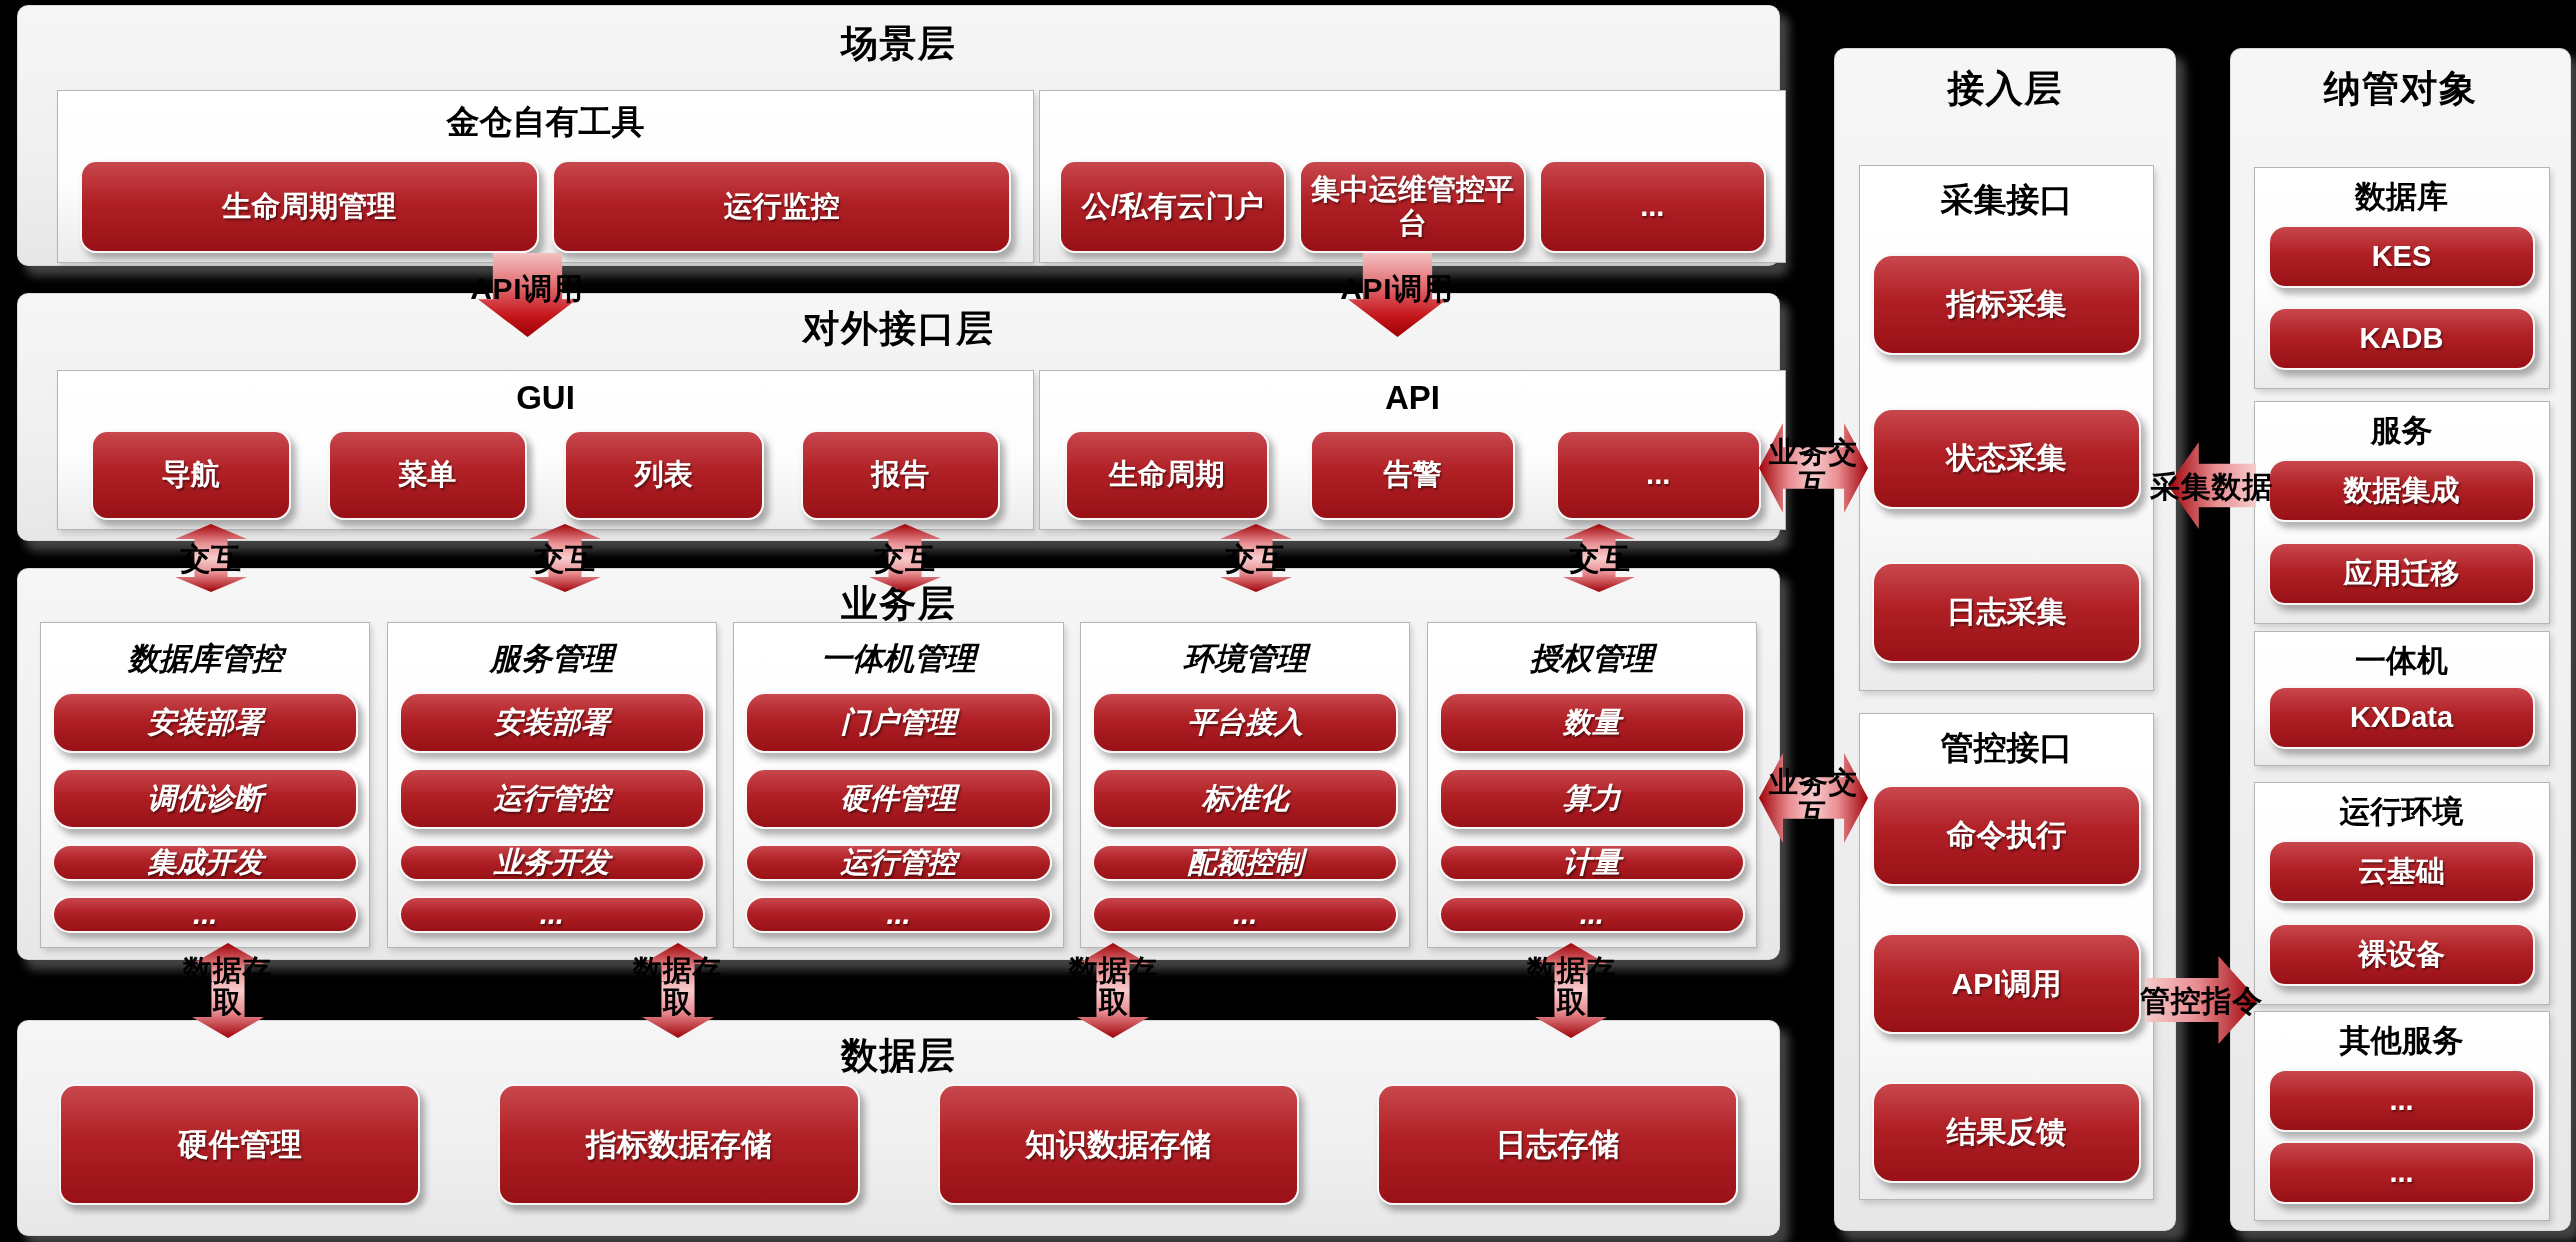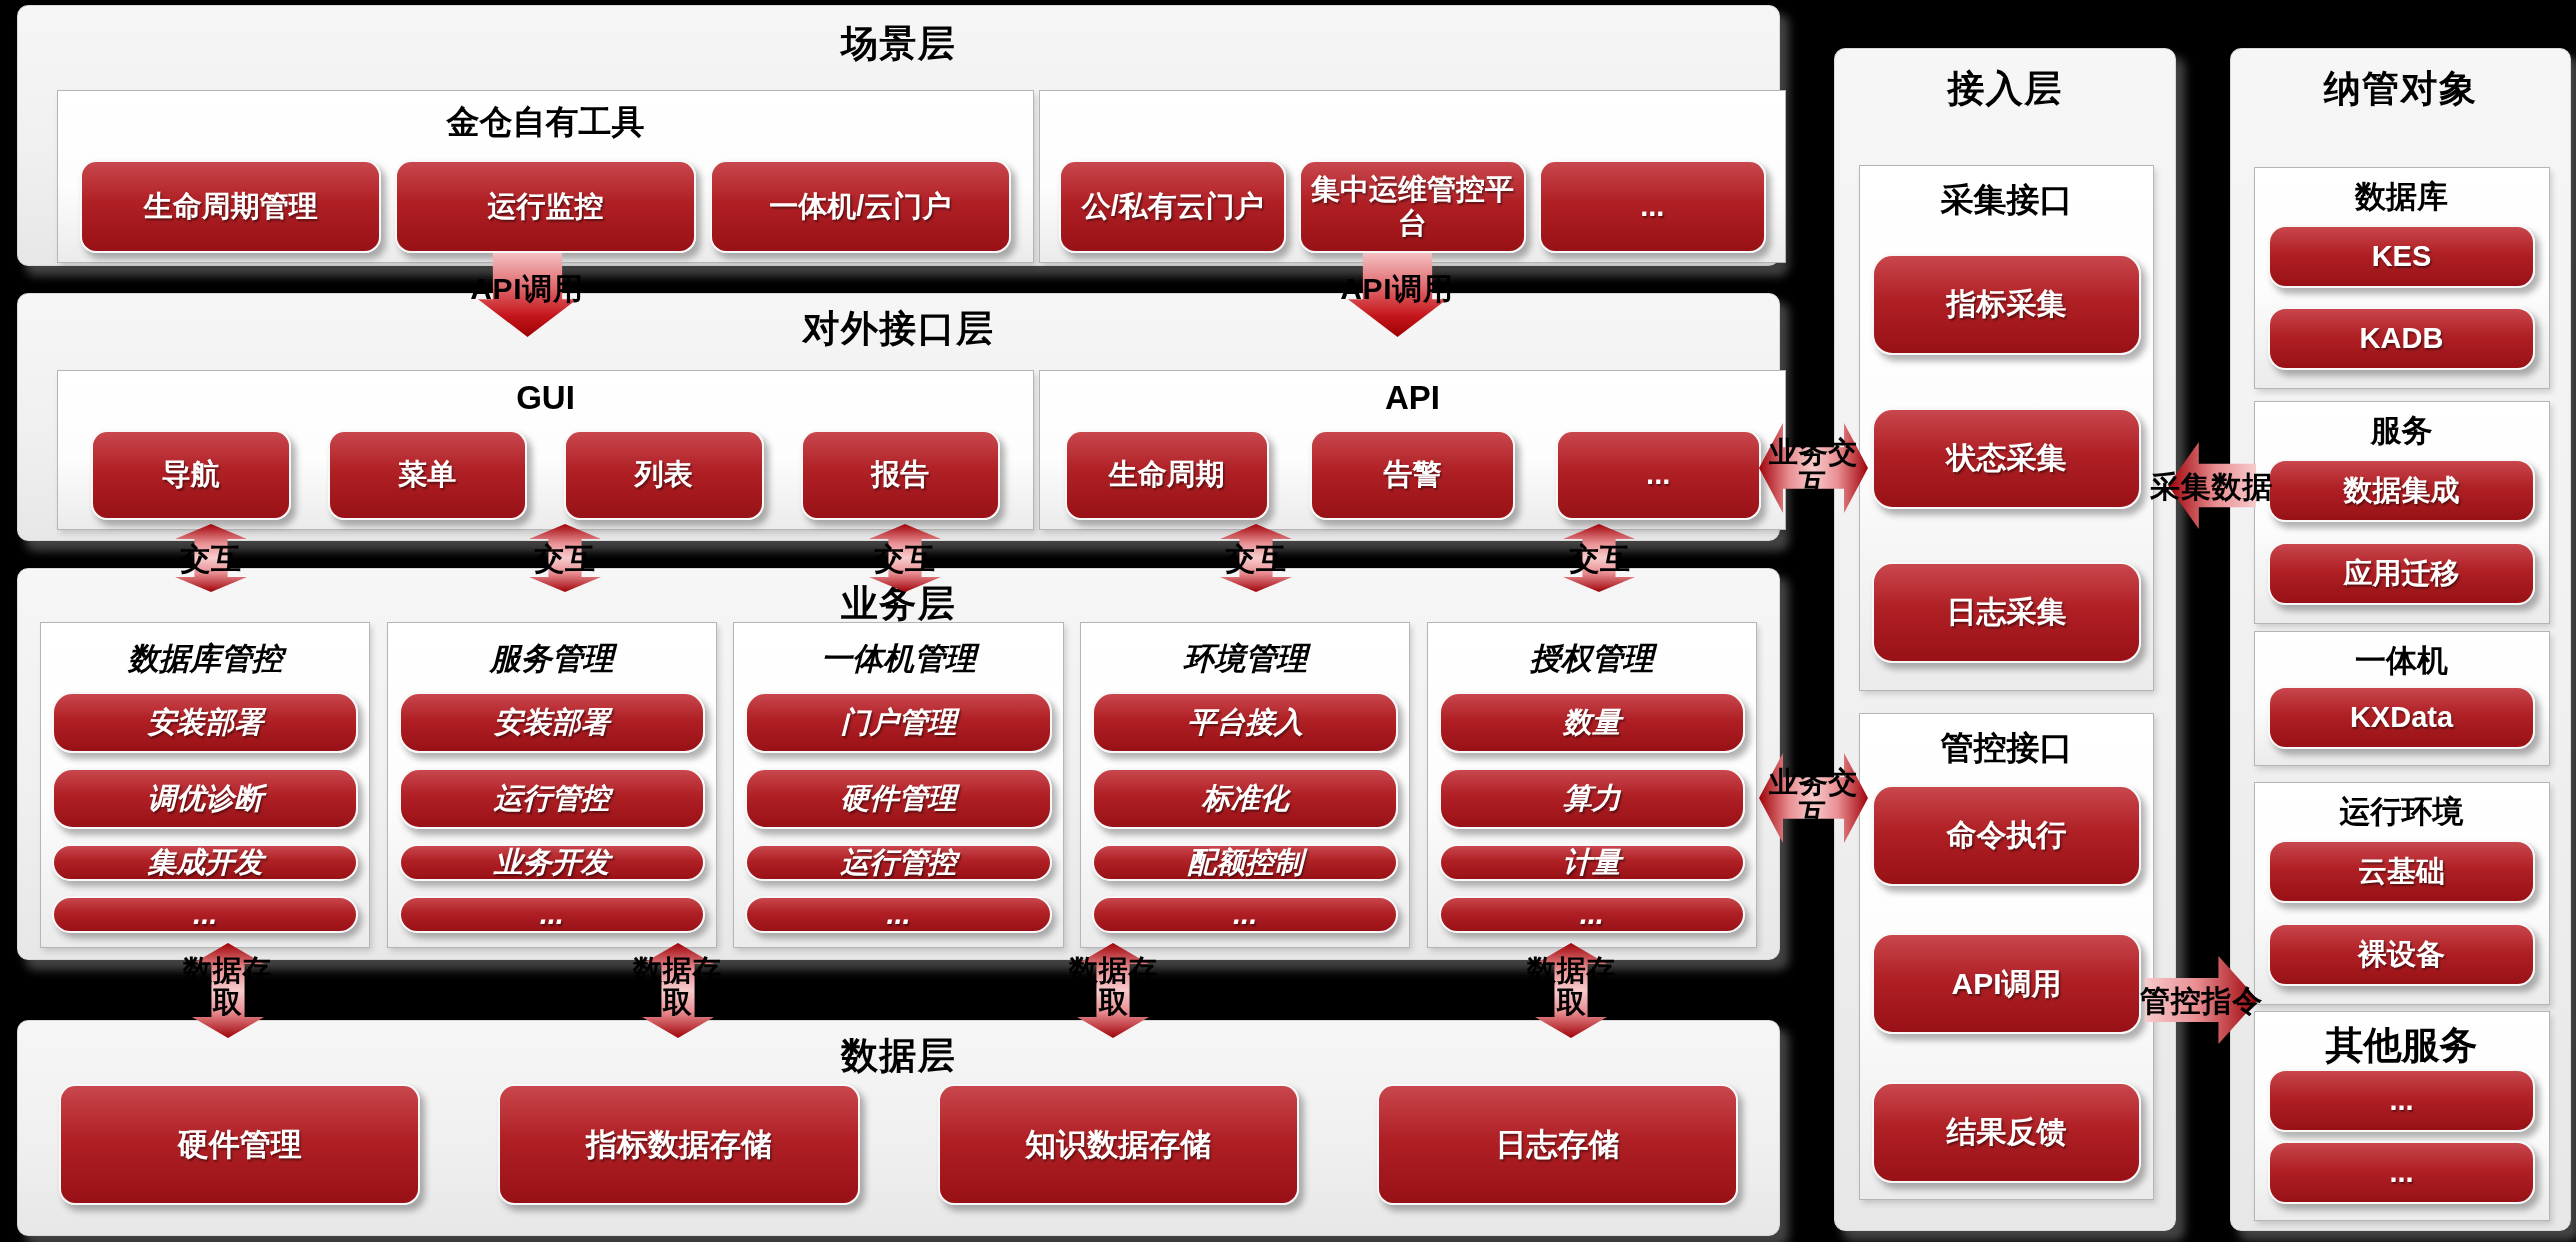--- a/index.html
+++ b/index.html
@@ -103,21 +103,20 @@
     </defs>
   </svg>
 
   <div class="layer" style="left:17px;top:5.4px;width:1761px;height:259px;">
     <div class="layer-title" style="top:12.3px;">场景层</div>
     <div class="panel" style="left:39px;top:84px;width:975px;height:171px;">
       <div class="panel-title">金仓自有工具</div>
       <div class="row" style="left:22px;right:22px;top:69px;bottom:9.5px;gap:13.6px;">
         <div class="btn">生命周期管理</div>
         <div class="btn">运行监控</div>
-        <div class="btn">一体机/云门户</div>
       </div>
     </div>
     <div class="panel" style="left:1021px;top:84px;width:745px;height:171px;">
       <div class="row" style="left:19px;right:19px;top:69px;bottom:9.5px;gap:12.3px;">
         <div class="btn">公/私有云门户</div>
         <div class="btn">集中运维管控平台</div>
         <div class="btn">...</div>
       </div>
     </div>
   </div>
@@ -252,21 +251,21 @@
 
     <div class="panel" style="left:22.5px;top:733px;width:294px;height:221px;">
       <div class="panel-title" style="font-size:31px;">运行环境</div>
       <div class="vstack" style="left:13.6px;right:13.6px;top:57px;bottom:17.7px;">
         <div class="btn pill-sm" style="height:63px;">云基础</div>
         <div class="btn pill-sm" style="height:63px;">裸设备</div>
       </div>
     </div>
 
     <div class="panel" style="left:22.5px;top:962px;width:294px;height:208px;">
-      <div class="panel-title" style="font-size:38px;">其他服务</div>
+      <div class="panel-title" style="font-size:31px;">其他服务</div>
       <div class="vstack" style="left:13.6px;right:13.6px;top:57px;bottom:16.3px;">
         <div class="btn pill-sm" style="height:63px;">...</div>
         <div class="btn pill-sm" style="height:63px;">...</div>
       </div>
     </div>
   </div>
 
   <div class="arrow" style="left:478px;top:253px;width:99px;height:84px;">
     <svg viewBox="0 0 100 100" preserveAspectRatio="none">
         <polygon points="15,0 85,0 85,55 100,55 50,100 0,55 15,55" fill="url(#gDown)"></polygon>

